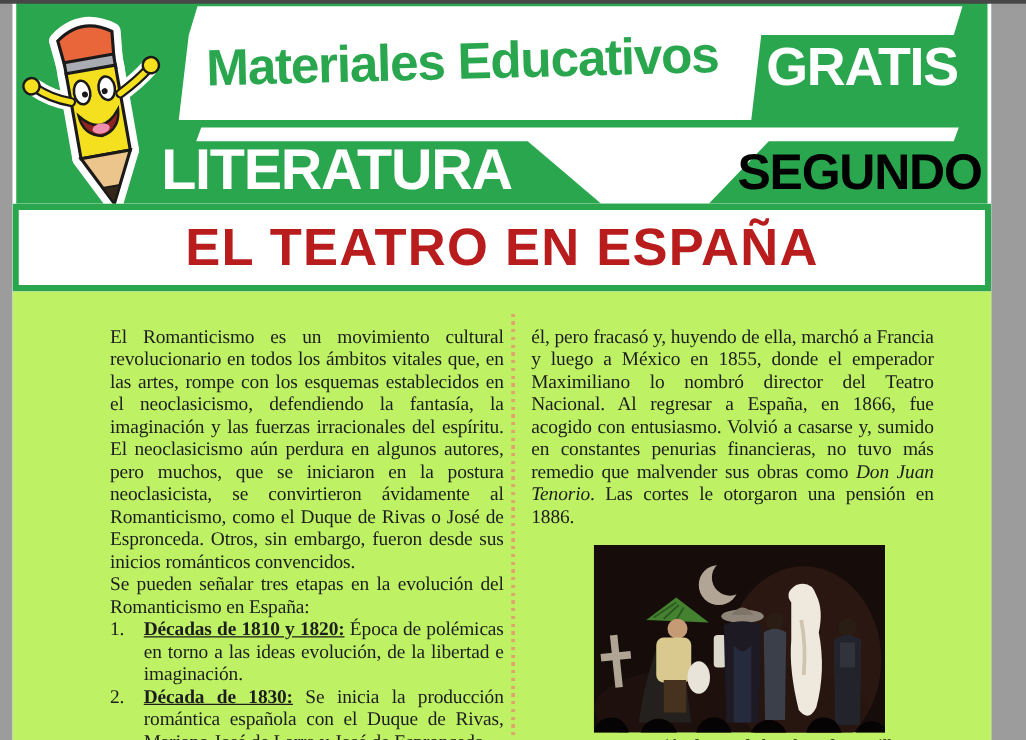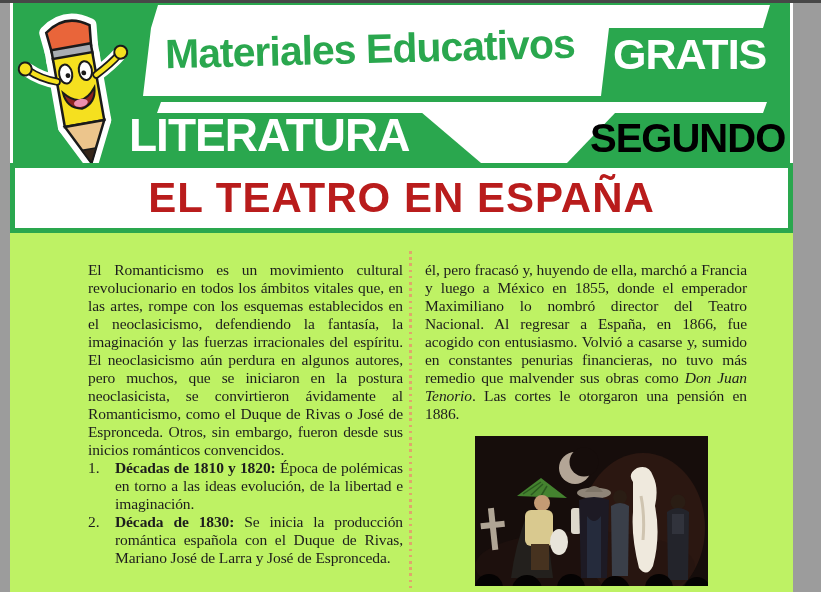--- a/index.html
+++ b/index.html
@@ -39,21 +39,21 @@
     background:repeating-linear-gradient(to bottom,#dfa66b 0 2.6px,rgba(0,0,0,0) 2.6px 6.2px);
   }
   .col{position:absolute;top:28px;font-size:15.5px;line-height:18px;color:#1d1d1d;
        text-align:justify;letter-spacing:-0.1px;}
   .col-left{left:78px;width:315px;}
   .col-right{left:415px;width:322px;}
   .col p{margin:0;}
   .num-list{margin:0;}
   .num-item{display:grid;grid-template-columns:27px 1fr;}
   .num-item .txt{text-align:justify;}
-  .b{font-weight:700;}
+  .b{font-weight:700;text-decoration:underline;}
   .it{font-style:italic;}
   
   .figure{position:relative;margin:13px 0 0 50px;width:233px;}
   .photo{display:block;width:233px;height:150px;}
   .caption{
     position:absolute;top:152px;left:50%;transform:translateX(-50%);
     width:300px;text-align:center;font-size:13.5px;font-weight:700;font-style:italic;
     color:#111;white-space:nowrap;
   }
 </style>
@@ -113,20 +113,21 @@
 
   <div class="title-band">
     <span class="title">EL TEATRO EN ESPAÑA</span>
   </div>
 
   <div class="body-area">
     <div class="divider"></div>
 
     <div class="col col-left">
       <p>El Romanticismo es un movimiento cultural revolucionario en todos los ámbitos vitales que, en las artes, rompe con los esquemas establecidos en el neoclasicismo, defendiendo la fantasía, la imaginación y las fuerzas irracionales del espíritu. El neoclasicismo aún perdura en algunos autores, pero muchos, que se iniciaron en la postura neoclasicista, se convirtieron ávidamente al Romanticismo, como el Duque de Rivas o José de Espronceda. Otros, sin embargo, fueron desde sus inicios románticos convencidos.</p>
+      <p>Se pueden señalar tres etapas en la evolución del Romanticismo en España:</p>
       <div class="num-list">
         <div class="num-item">
           <span class="numcol">1.</span>
           <span class="txt"><b class="b">Décadas de 1810 y 1820:</b><span> Época de polémicas en torno a las ideas evolución, de la libertad e imaginación.</span></span>
         </div>
         <div class="num-item">
           <span class="numcol">2.</span>
           <span class="txt"><b class="b">Década de 1830:</b><span> Se inicia la producción romántica española con el Duque de Rivas, Mariano José de Larra y José de Espronceda.</span></span>
         </div>
 

